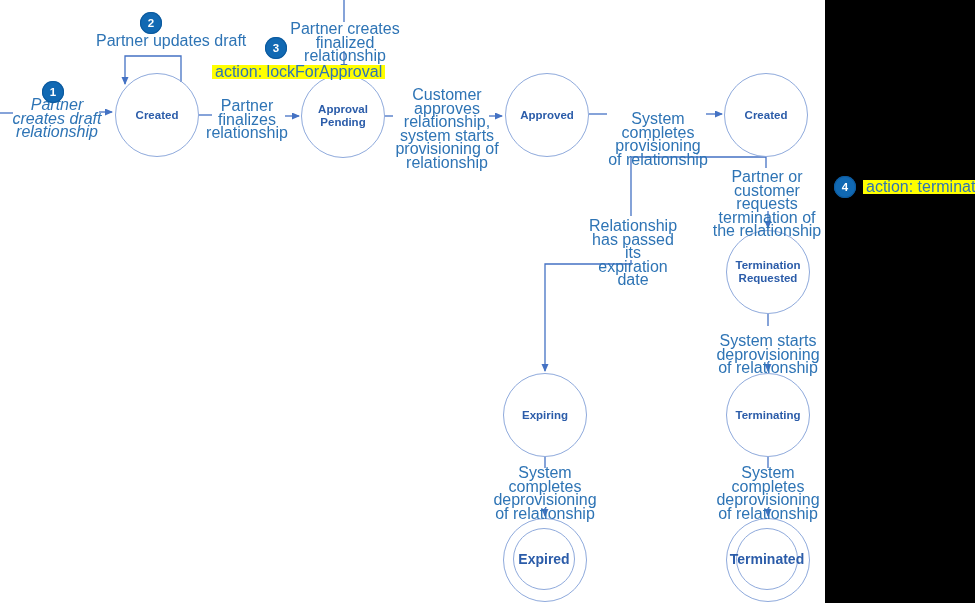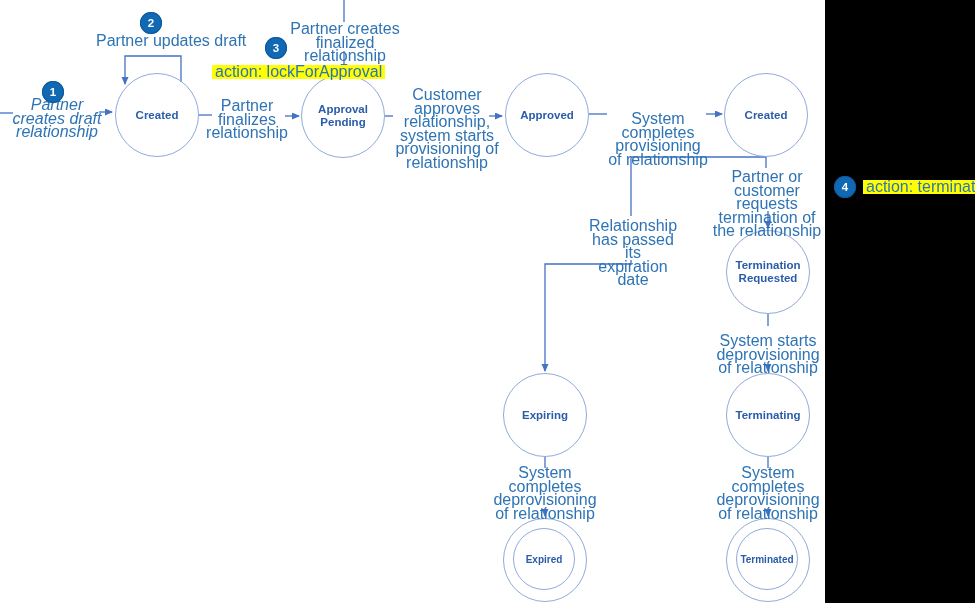--- a/index.html
+++ b/index.html
@@ -12,21 +12,21 @@
   svg.wires path{stroke:#4472C4;stroke-width:1.3;fill:none;}
   .state{
     position:absolute;width:84px;height:84px;border:1.5px solid #8FAADC;border-radius:50%;
     box-sizing:border-box;display:flex;align-items:center;justify-content:center;
     text-align:center;color:#2B5CA9;font-weight:bold;font-size:11.5px;line-height:13px;
     padding:6px;background:transparent;
   }
   .state-inner{
     position:absolute;left:9px;top:9px;width:62px;height:62px;border:1.2px solid #8FAADC;
     border-radius:50%;box-sizing:border-box;display:flex;align-items:center;justify-content:center;
-    text-align:center;color:#2B5CA9;font-weight:bold;font-size:10px;line-height:13px;
+    text-align:center;color:#2B5CA9;font-weight:bold;font-size:14px;line-height:13px;
   }
   .state.final{padding:0;}
   .tlabel{
     position:absolute;color:#2E74B5;font-size:16px;line-height:13.5px;text-align:center;
   }
   .badge{
     position:absolute;width:22px;height:22px;border-radius:50%;background:#1169B3;
     color:#ffffff;font-weight:bold;font-size:11.5px;display:flex;align-items:center;
     justify-content:center;box-shadow:0 0 0 1px #0d5a9e inset;
   }

